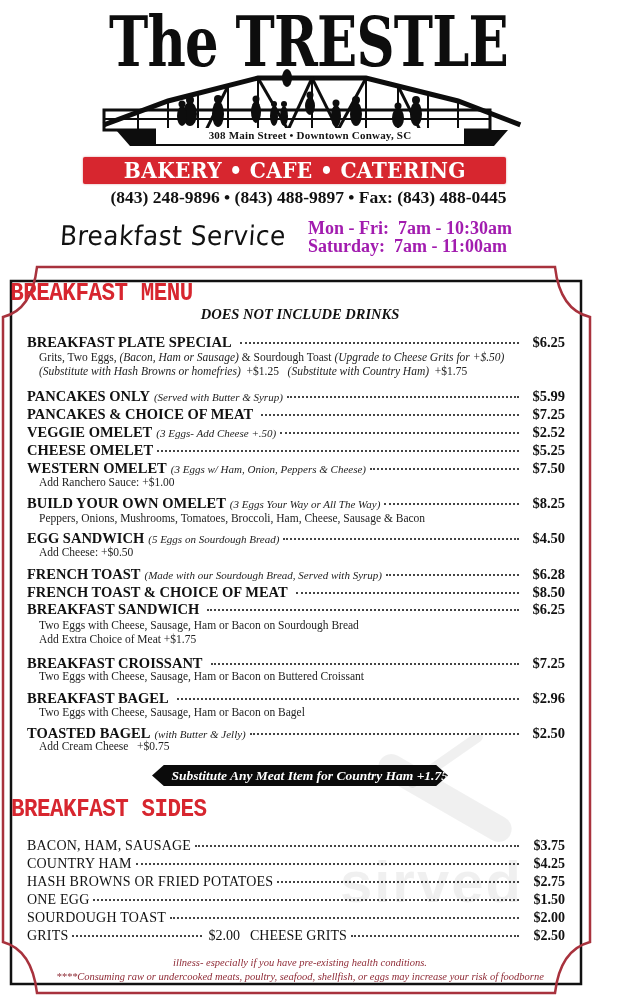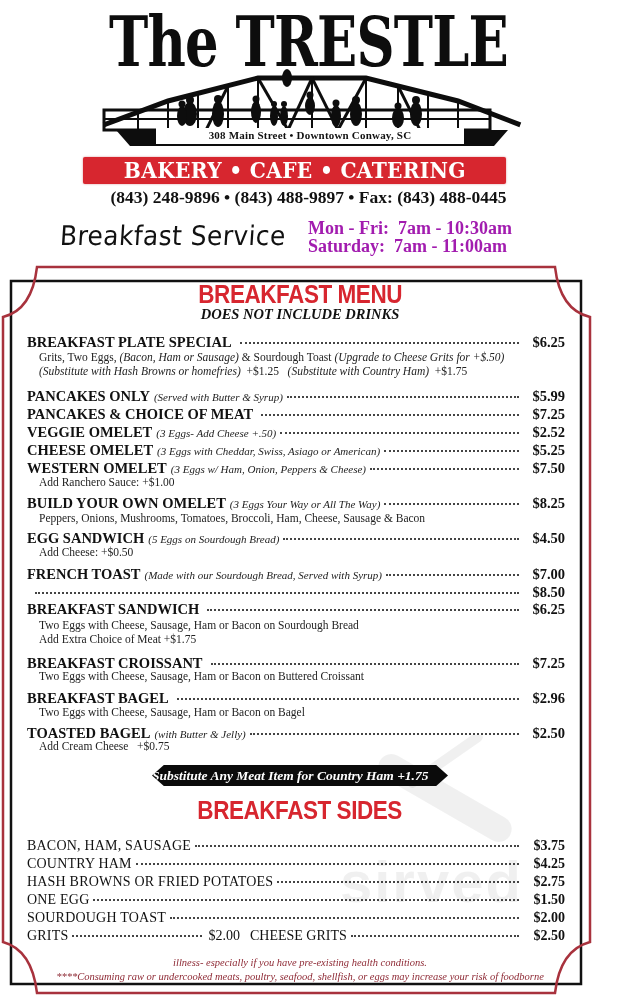--- a/index.html
+++ b/index.html
@@ -48,22 +48,22 @@
   .hours {
     left:308px; font-family:"Liberation Serif", serif; font-weight:bold;
     font-size:18px; line-height:20px; color:#a21caf; white-space:pre;
   }
 
   
   #frame-svg { left:0; top:262px; width:617px; height:740px; }
 
   
   .sec-title {
-    left:0; width:600px; text-align:center;
-    font-family:Liberation Sans, sans-serif; font-weight:bold;
+    left:0; width:600px; 
+    font-family:Liberation Mono, monospace; font-weight:bold;
     color:#d7262f; font-size:25px; line-height:30px; letter-spacing:-0.5px;
   }
   .sec-title span { display:inline-block; transform:scaleX(0.90); }
   #sub-title {
     left:0; width:600px; top:305px; text-align:center;
     font-family:"Liberation Serif", serif; font-style:italic; font-weight:bold;
     font-size:14.5px; line-height:18px; color:#111;
   }
 
   .row {
@@ -86,21 +86,21 @@
   }
   .detail i { font-style:italic; }
 
   .side-row .name { font-weight:normal; font-size:14px; letter-spacing:0.2px; }
   .side-row .price { font-weight:bold; font-size:14px; }
   .side-row .mid-price { font-weight:normal; font-size:14px; color:#111; margin-right:10px; }
   .side-row .name2 { font-size:14px; color:#111; }
 
   #sub-banner {
     left:152px; top:765px; width:296px; height:21px;
-    background:#0b0b0b; color:#fff; text-align:left;
+    background:#0b0b0b; color:#fff; text-align:right;
     font-family:"Liberation Serif", serif; font-style:italic; font-weight:bold;
     font-size:13.5px; line-height:21px;
     clip-path:polygon(4% 0,96% 0,100% 50%,96% 100%,4% 100%,0 50%);
   }
 
   #watermark-logo { left:330px; top:735px; width:200px; height:140px; }
   #watermark-text {
     left:340px; top:852px; font-family:Liberation Sans, sans-serif; font-weight:bold;
     font-size:58px; line-height:60px; color:rgba(0,0,0,0.06); letter-spacing:2px;
   }
@@ -234,21 +234,20 @@
 
 <div class="row" style="top:421px">
   <span class="name">VEGGIE OMELET</span>
   <span class="note">(3 Eggs- Add Cheese +.50)</span>
   <span class="dots"></span>
   <span class="price">$2.52</span>
 </div>
 
 <div class="row" style="top:439px">
   <span class="name">CHEESE OMELET</span>
-  <span class="note">(3 Eggs with Cheddar, Swiss, Asiago or American)</span>
   <span class="dots"></span>
   <span class="price">$5.25</span>
 </div>
 
 <div class="row" style="top:457px">
   <span class="name">WESTERN OMELET</span>
   <span class="note">(3 Eggs w/ Ham, Onion, Peppers &amp; Cheese)</span>
   <span class="dots"></span>
   <span class="price">$7.50</span>
 </div>
@@ -267,24 +266,25 @@
   <span class="note">(5 Eggs on Sourdough Bread)</span>
   <span class="dots"></span>
   <span class="price">$4.50</span>
 </div>
 <div class="detail" style="top:545px">Add Cheese: +$0.50</div>
 
 <div class="row" style="top:563px">
   <span class="name">FRENCH TOAST</span>
   <span class="note">(Made with our Sourdough Bread, Served with Syrup)</span>
   <span class="dots"></span>
-  <span class="price">$7.00</span>
+  <span class="price">$6.28</span>
 </div>
 
 <div class="row" style="top:581px">
+  <span class="name">FRENCH TOAST &amp; CHOICE OF MEAT</span>
   <span class="note"></span>
   <span class="dots"></span>
   <span class="price">$8.50</span>
 </div>
 
 <div class="row" style="top:598px">
   <span class="name">BREAKFAST SANDWICH</span>
   <span class="note"></span>
   <span class="dots"></span>
   <span class="price">$6.25</span>

